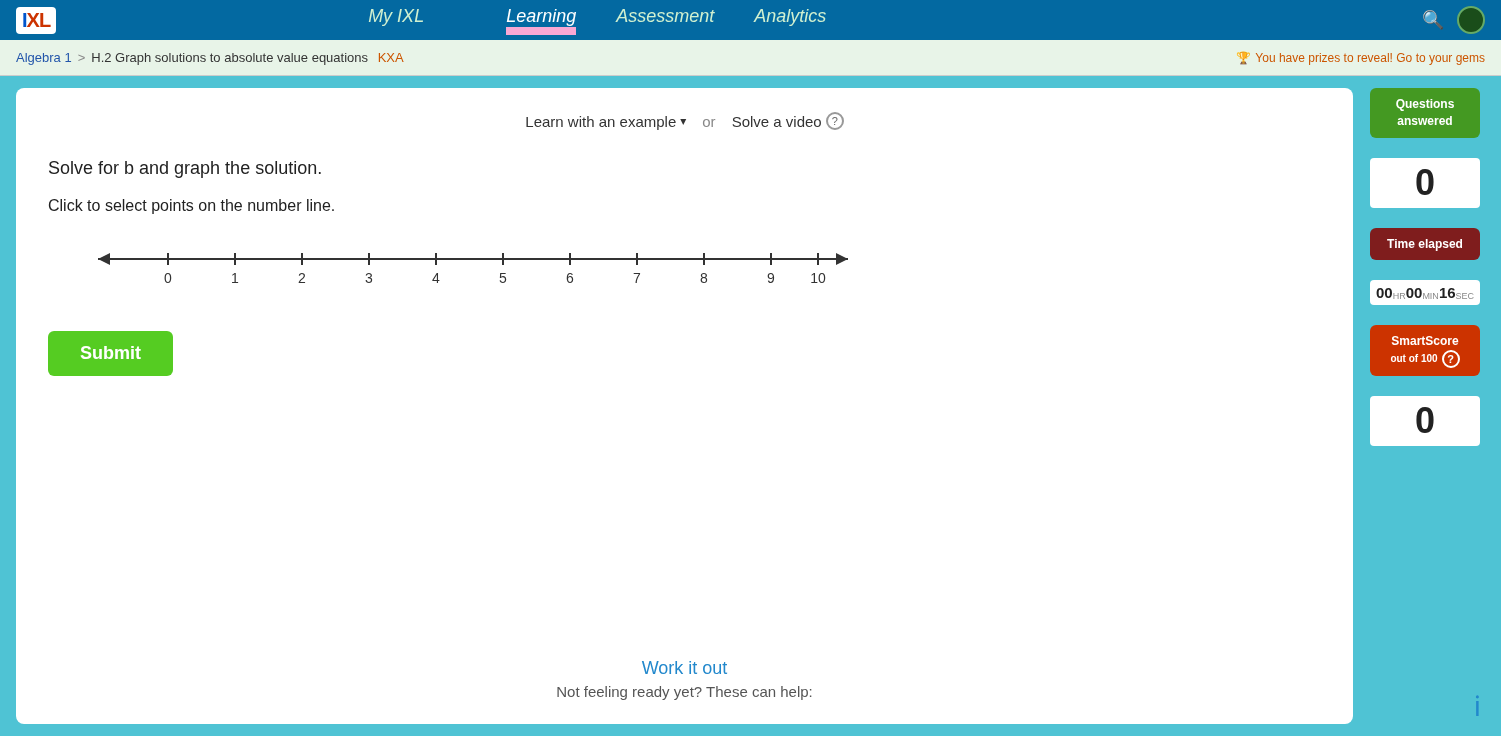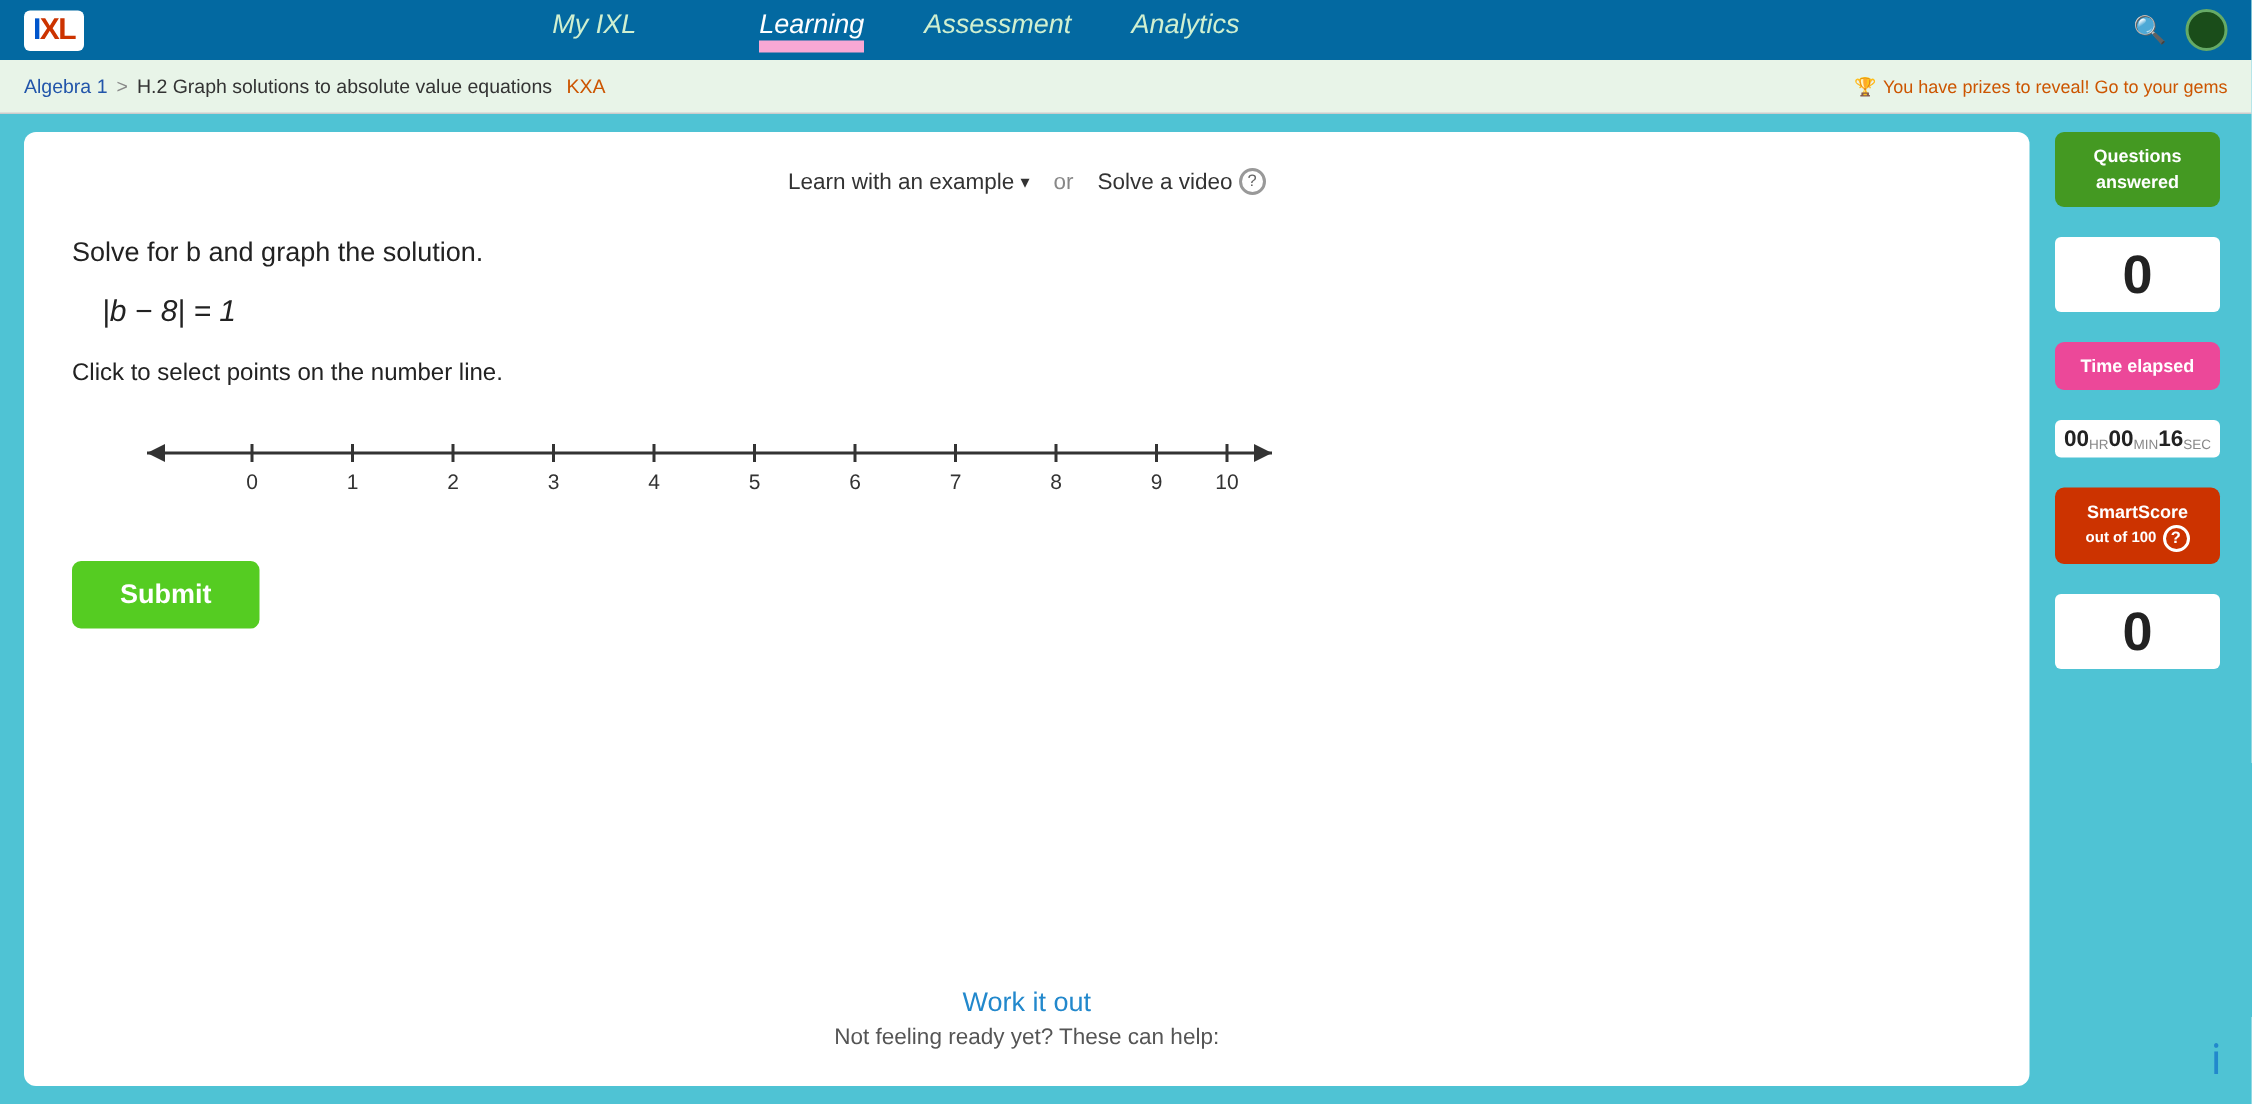--- a/index.html
+++ b/index.html
@@ -233,21 +233,21 @@
       color: #222;
       font-size: 36px;
       font-weight: bold;
       text-align: center;
       background: white;
       width: 110px;
       padding: 4px 0;
       border-radius: 4px;
     }
     .time-elapsed-box {
-      background: #ec4899;
+      background: #7f1d1d;
       color: white;
       border-radius: 6px;
       padding: 8px 10px;
       text-align: center;
       width: 110px;
       font-size: 12px;
       font-weight: bold;
       line-height: 1.4;
     }
     .time-display {
@@ -342,21 +342,20 @@
       <span class="learn-example-btn chevron-down">Learn with an example</span>
       <span class="or-text">or</span>
       <span class="watch-video-btn">
         <span>Solve a video</span>
         <span class="circle-q">?</span>
       </span>
     </div>
 
     
     <div class="problem-instruction">Solve for b and graph the solution.</div>
-    <div class="equation-line">|b − 8| = 1</div>
     <div class="click-instruction">Click to select points on the number line.</div>
 
     
     <div class="number-line-container">
       <svg class="number-line-svg" viewBox="0 0 820 60">
 
         <line x1="30" y1="20" x2="780" y2="20" stroke="#333" stroke-width="2"></line>
 
         <polygon points="30,20 42,14 42,26" fill="#333"></polygon>
 

